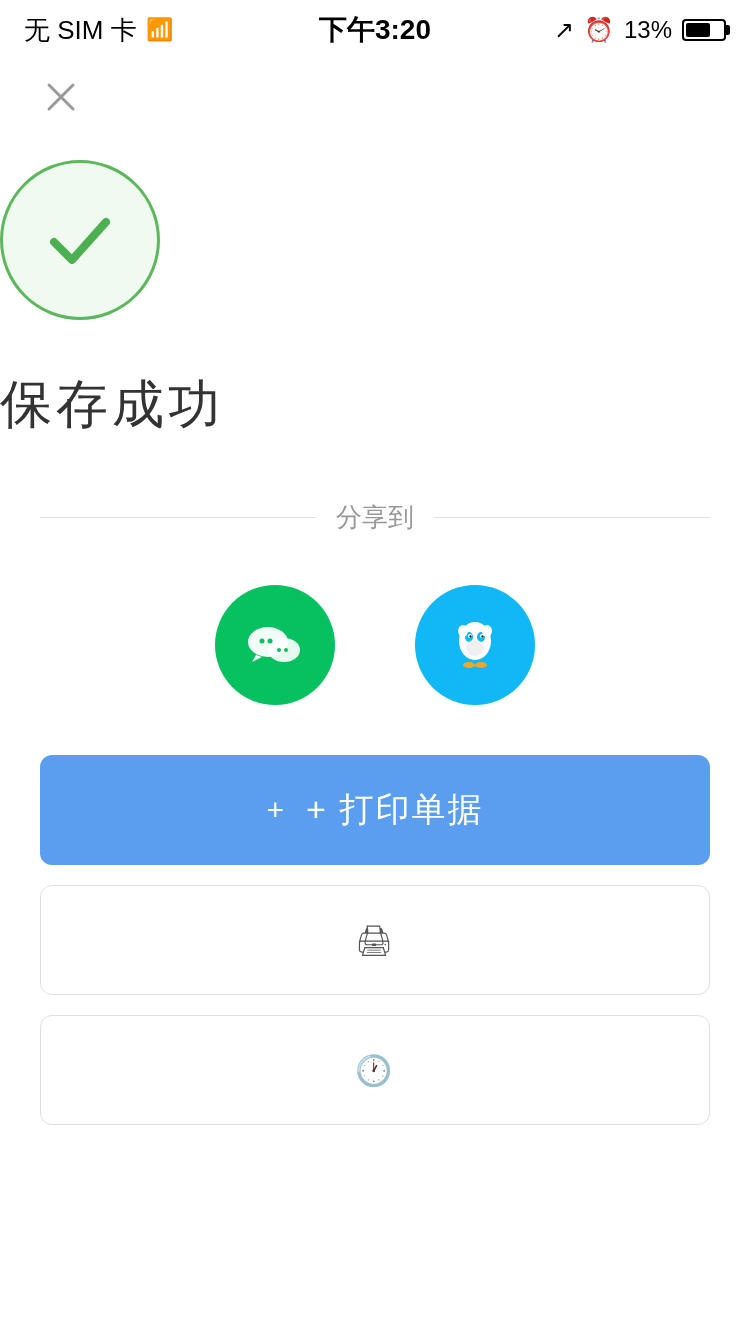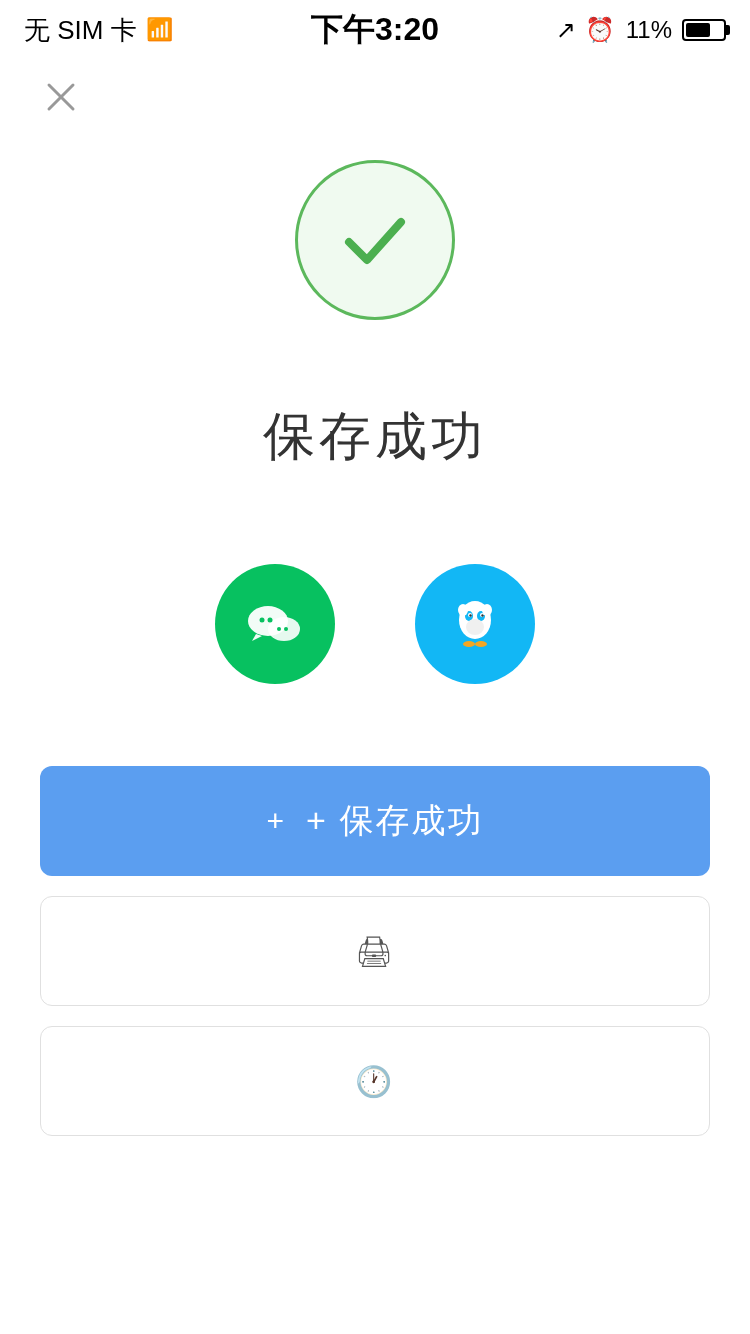--- a/index.html
+++ b/index.html
@@ -32,21 +32,21 @@
     .status-bar-left {
       display: flex;
       align-items: center;
       gap: 10px;
       font-size: 26px;
       color: #000;
       font-weight: 500;
     }
 
     .status-bar-center {
-      font-size: 32px;
+      font-size: 28px;
       font-weight: 600;
       color: #000;
       position: absolute;
       left: 50%;
       transform: translateX(-50%);
     }
 
     .status-bar-right {
       display: flex;
       align-items: center;
@@ -111,23 +111,21 @@
     .close-icon-svg {
       width: 32px;
       height: 32px;
       color: #999;
     }
 
     
     .main-content {
       display: flex;
       flex-direction: column;
-      align-items: center;
       padding-top: 100px;
-      gap: 32px;
     }
 
     
     .success-circle {
       width: 160px;
       height: 160px;
       border-radius: 50%;
       background: #f0faf0;
       border: 3px solid #5cb85c;
       display: flex;
@@ -265,21 +263,21 @@
 
 <div class="status-bar">
   <div class="status-bar-left">
     <span>无 SIM 卡</span>
     <span class="wifi-icon">📶</span>
   </div>
   <div class="status-bar-center">下午3:20</div>
   <div class="status-bar-right">
     <span>↗</span>
     <span>⏰</span>
-    <span>11%</span>
+    <span>13%</span>
     <div class="battery-container">
       <div class="battery-bar">
         <div class="battery-fill"></div>
       </div>
     </div>
   </div>
 </div>
 
 <div class="close-button">
   <svg class="close-icon-svg" viewBox="0 0 32 32" fill="none" stroke="#999" stroke-width="3" stroke-linecap="round">
@@ -292,20 +290,23 @@
 
   <div class="success-circle">
     <svg class="checkmark-icon" viewBox="0 0 80 80" fill="none">
       <polyline points="14,42 32,60 66,22" stroke="#4caf50" stroke-width="8" stroke-linecap="round" stroke-linejoin="round"></polyline>
     </svg>
   </div>
 
   <div class="success-title">保存成功</div>
 
   <div class="share-section">
+    <div class="share-divider">
+      <span class="share-label">分享到</span>
+    </div>
     <div class="share-icons-row">
 
       <div class="wechat-icon-btn">
         <svg width="70" height="70" viewBox="0 0 70 70" fill="none">
 
           <ellipse cx="28" cy="32" rx="20" ry="15" fill="white" opacity="0.95"></ellipse>
           <ellipse cx="44" cy="40" rx="16" ry="12" fill="white" opacity="0.9"></ellipse>
 
           <circle cx="22" cy="31" r="2.5" fill="#07c160"></circle>
           <circle cx="30" cy="31" r="2.5" fill="#07c160"></circle>
@@ -340,21 +341,21 @@
           <ellipse cx="38" cy="52" rx="6" ry="3" fill="#f5a623"></ellipse>
         </svg>
       </div>
     </div>
   </div>
 
   <div class="action-buttons">
 
     <button class="btn-primary">
       <span class="btn-icon">+</span>
-      <span style="margin-left:4px">+ 保存成功</span>
+      <span style="margin-left:4px">+ 打印单据</span>
     </button>
 
     <button class="btn-secondary">
       <span class="btn-icon">🖨</span>
     </button>
 
     <button class="btn-secondary">
       <span class="btn-icon">🕐</span>
     </button>
   </div>

